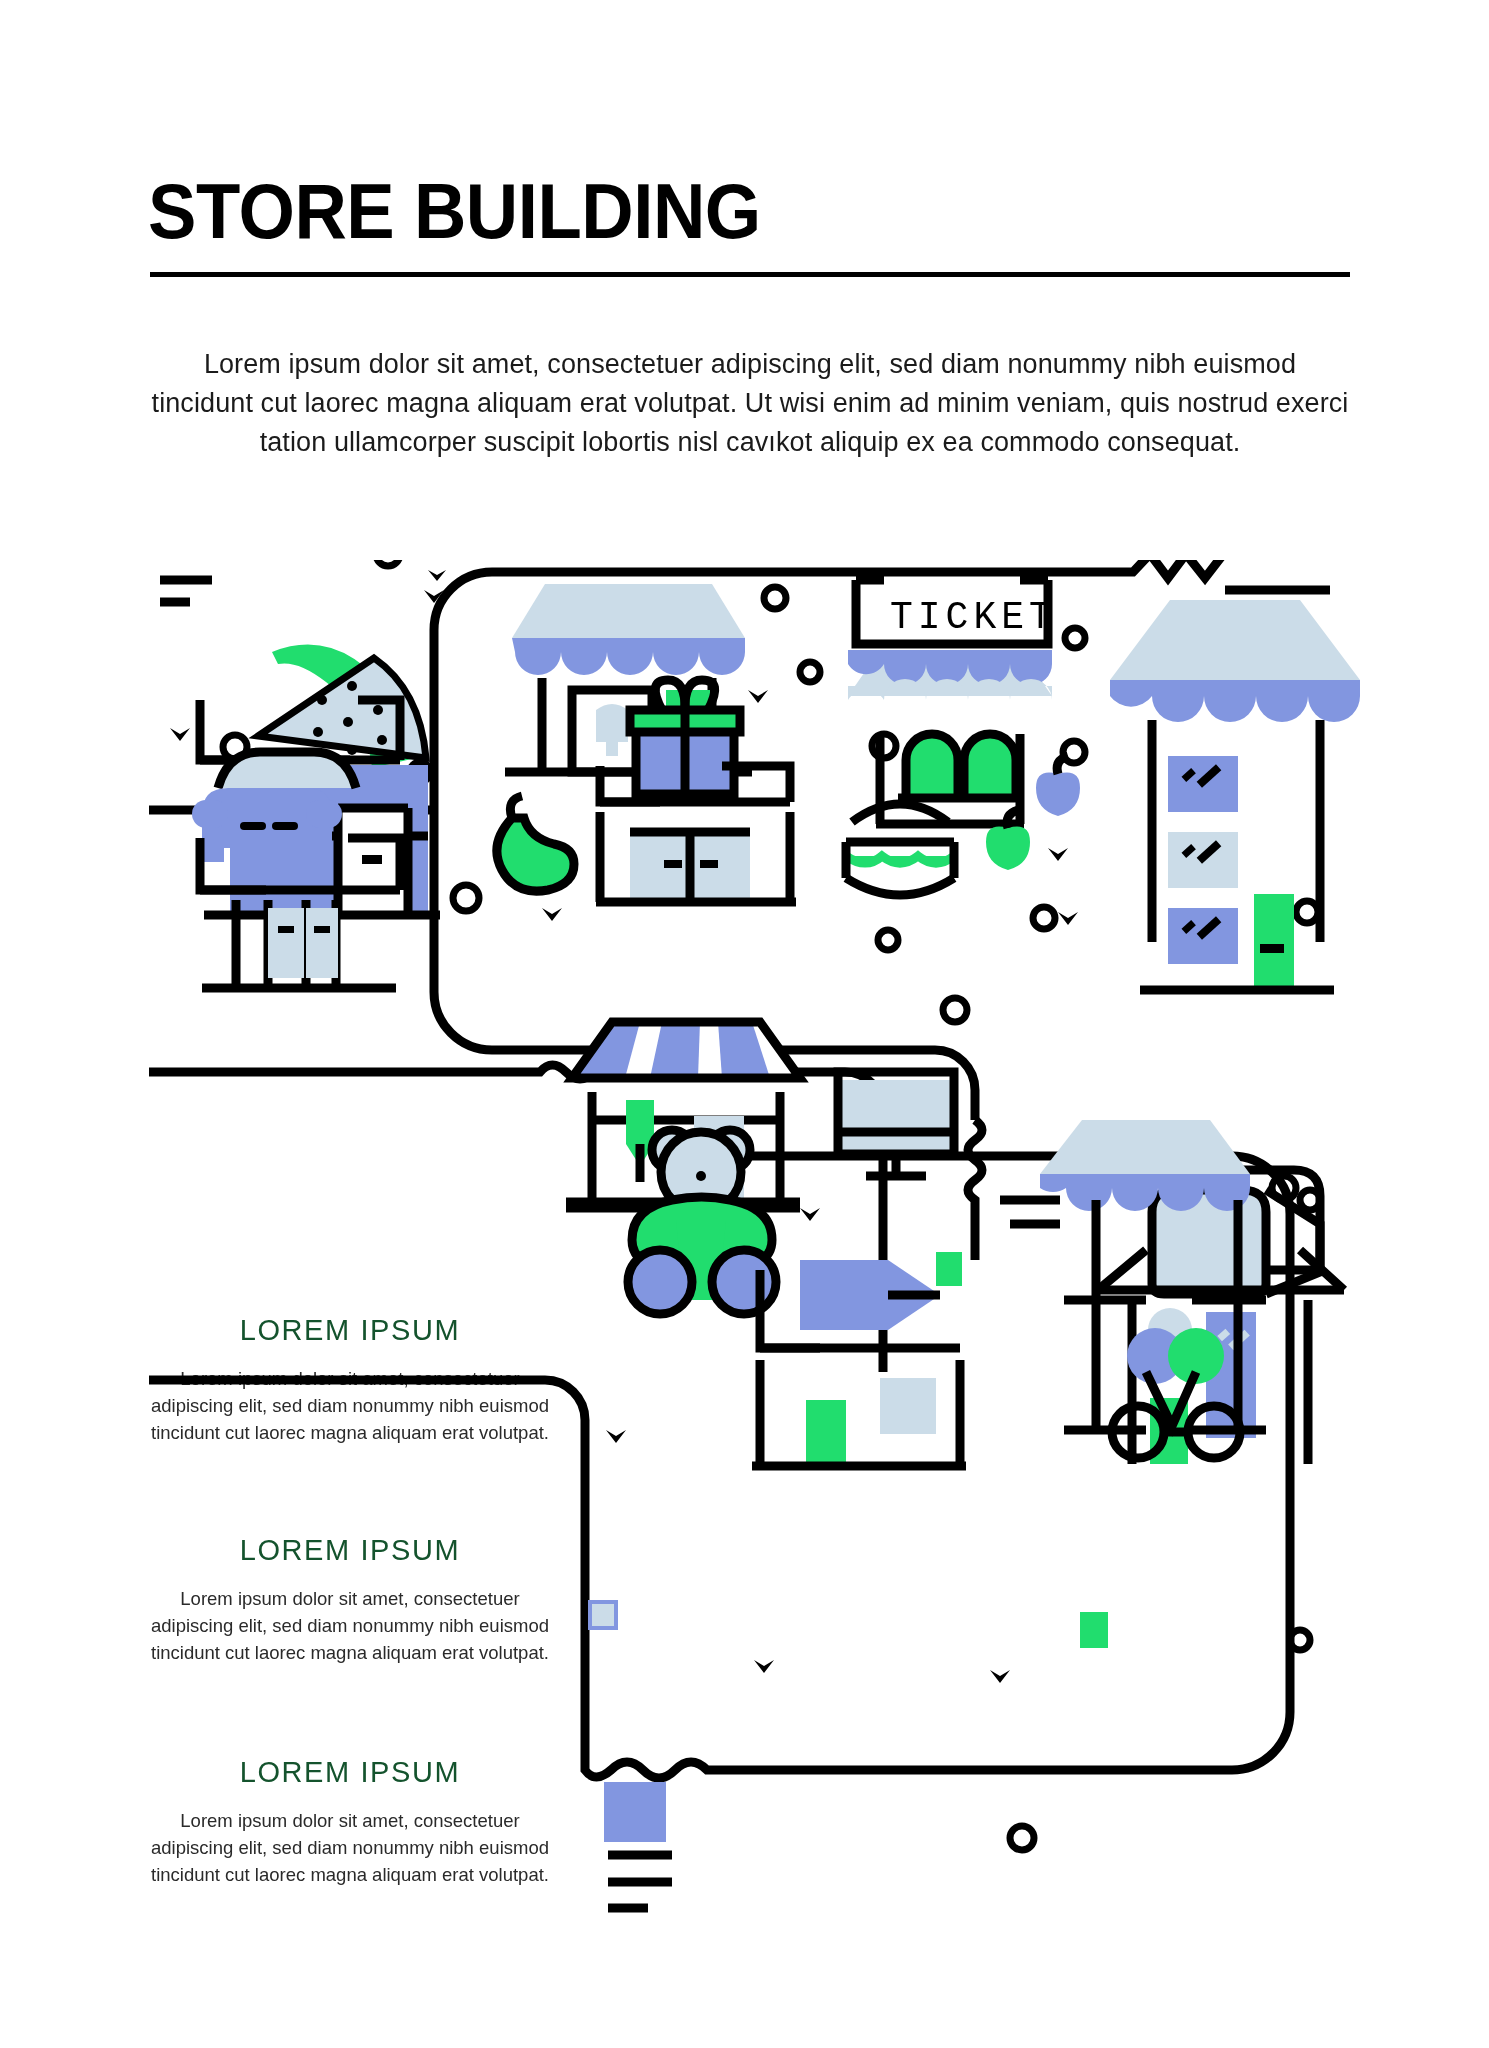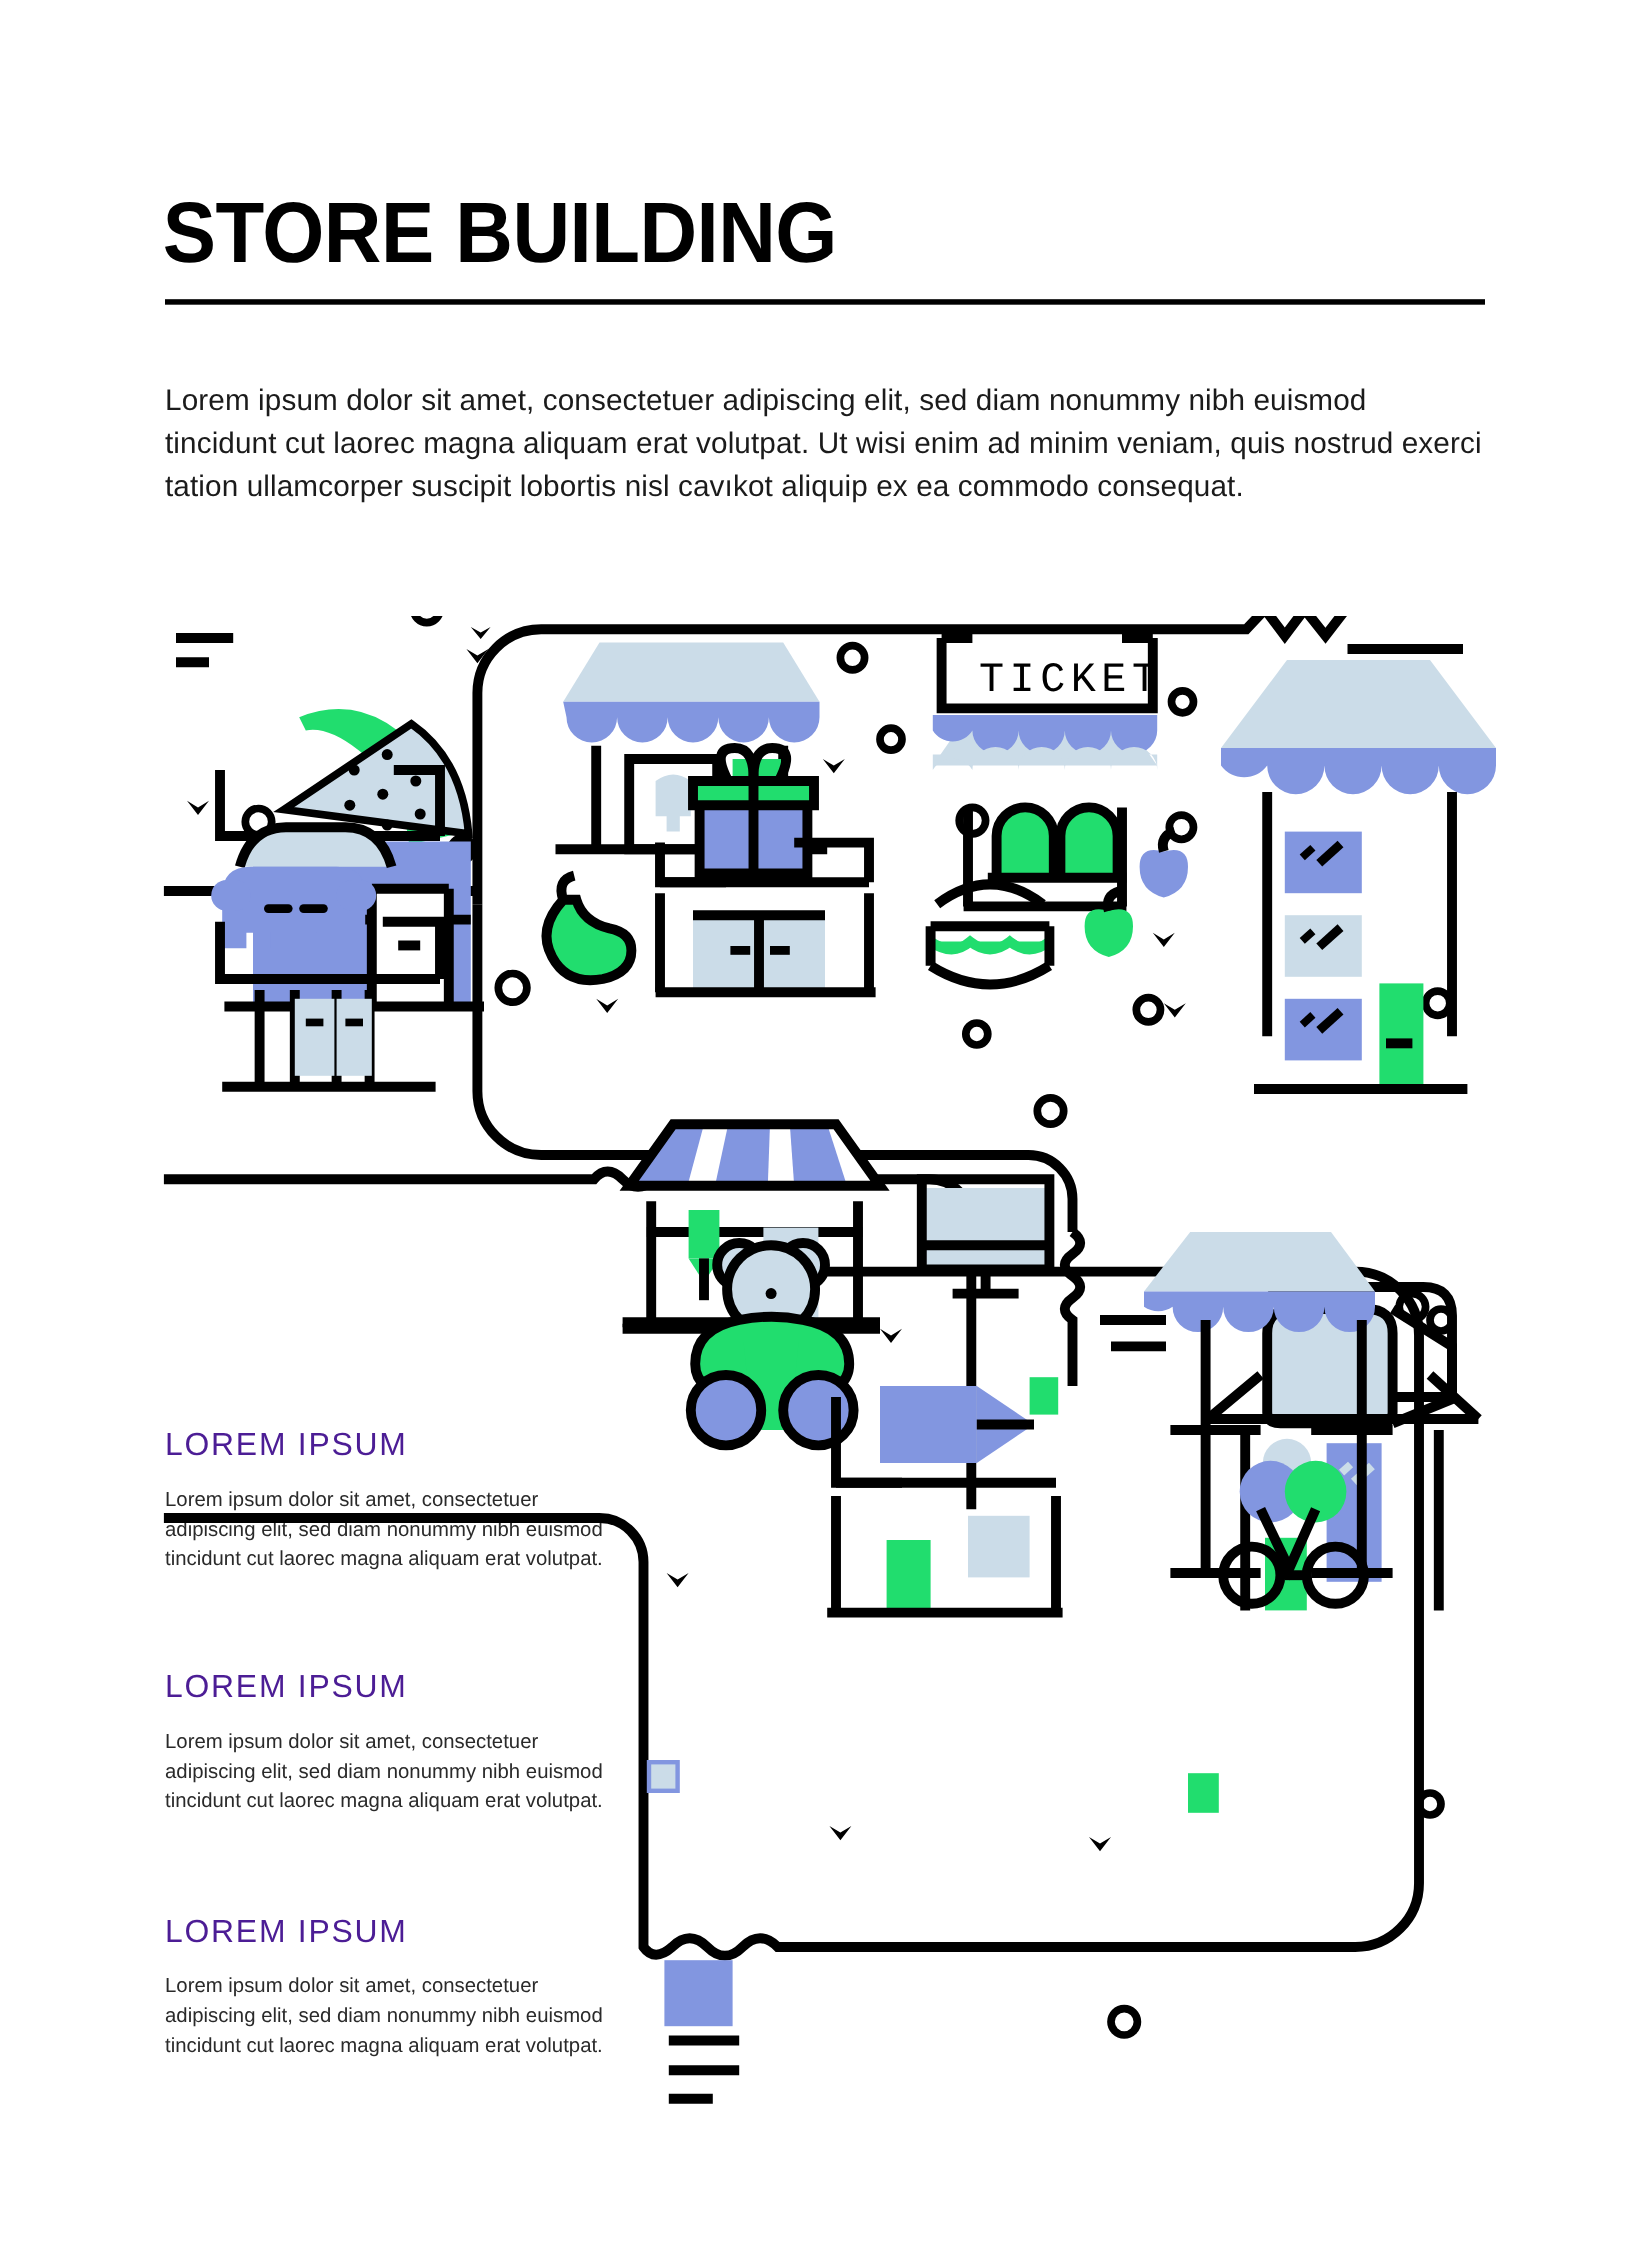--- a/index.html
+++ b/index.html
@@ -1,21 +1,21 @@
 <!DOCTYPE html>
 <html><head>
 <meta charset="utf-8">
 <style>
   html,body{margin:0;padding:0;background:#ffffff;}
   body{
     width:1489px;height:2048px;position:relative;overflow:hidden;
     font-family:"Liberation Sans","DejaVu Sans",sans-serif;
     color:#111111;
   }
-  .page{position:absolute;inset:0;}
+  .page{position:absolute;inset:0;text-align:center;}
 
   
   .title{
     position:absolute;left:148px;top:120px;
     font-size:78px;line-height:1;
     font-weight:700;letter-spacing:-0.5px;
     transform:scaleX(0.93);transform-origin:left center;
     color:#000;
   }
   .rule{
@@ -23,21 +23,21 @@
   }
   .intro{
     position:absolute;left:150px;top:318px;width:1200px;
     font-size:27px;line-height:1.44;color:#1b1b1b;
     font-weight:300;letter-spacing:.1px;
   }
 
   
   .col{position:absolute;left:150px;width:400px;}
   .col h3{
-    margin:0 0 18px 0;font-size:29px;font-weight:400;letter-spacing:1.6px;color:#4c1d95;
+    margin:16px 0 18px 0;font-size:29px;font-weight:400;letter-spacing:1.6px;color:#14532d;
   }
   .col p{
     margin:0;font-size:18.5px;line-height:1.46;color:#2a2a2a;font-weight:300;
   }
   #blk1{top:1298px;}
   #blk2{top:1518px;}
   #blk3{top:1740px;}
 
   
   .art{position:absolute;left:0;top:560px;width:1346px;height:1400px;}

